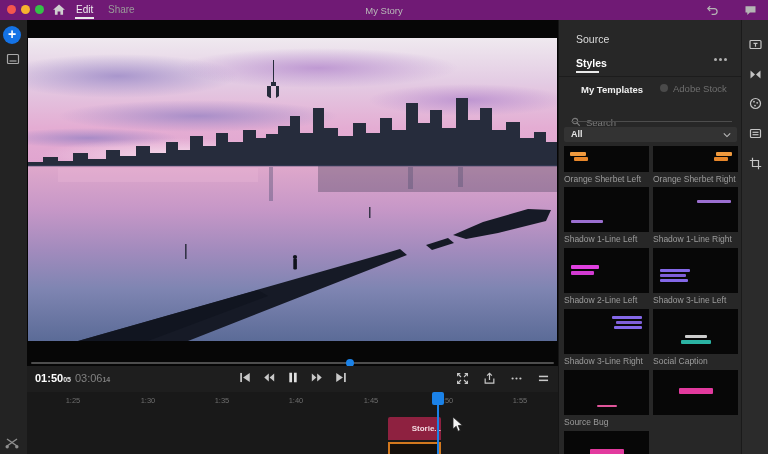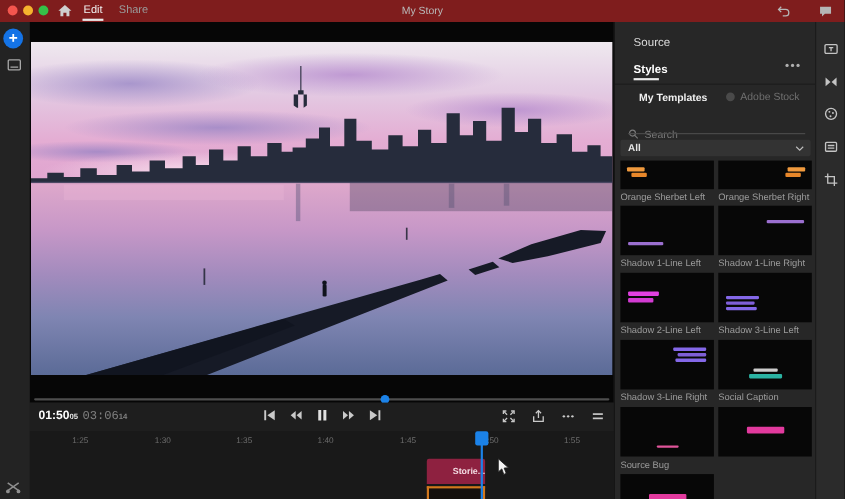--- a/index.html
+++ b/index.html
@@ -3,21 +3,21 @@
 <meta charset="utf-8">
 <style>
   * { margin:0; padding:0; box-sizing:border-box; }
   html,body { background:#000; }
   #app {
     position:relative; width:768px; height:454px; overflow:hidden;
     background:#1a1a1a; font-family:"Liberation Sans", sans-serif;
     -webkit-font-smoothing:antialiased;
   }
   
-  .topbar { position:absolute; left:0; top:0; width:768px; height:20px; background:#7f1d1d; z-index:30; }
+  .topbar { position:absolute; left:0; top:0; width:768px; height:20px; background:#701a75; z-index:30; }
   .tlight { position:absolute; top:5px; width:9px; height:9px; border-radius:50%; }
   .tl-red { left:7px;  background:#f4564e; }
   .tl-yellow { left:21px; background:#f6b32e; }
   .tl-green { left:35px; background:#35c148; }
   .home-btn { position:absolute; left:52px; top:3px; width:14px; height:14px; }
   .top-tab { position:absolute; top:4px; font-size:10px; color:#9a9a9a; cursor:default; }
   .top-tab.active { color:#f0f0f0; }
   .tab-edit { left:76px; }
   .tab-edit::after { content:""; position:absolute; left:-1px; right:-1px; bottom:-4px; height:2px; background:#e9e9e9; }
   .tab-share { left:108px; }
@@ -33,21 +33,21 @@
   .scissors-btn { position:absolute; left:4px; top:416px; width:16px; height:14px; }
   
   .preview { position:absolute; left:27px; top:20px; width:531px; height:346px; background:#060606; }
   .video { position:absolute; left:1px; top:18px; width:529px; height:303px; overflow:hidden; }
   .scrubber { position:absolute; left:4px; right:4px; top:342px; height:2px; background:#4d4d4d; border-radius:1px; }
   .scrub-dot { position:absolute; left:315px; top:-3px; width:8px; height:8px; border-radius:50%; background:#1b82e8; }
   
   .transport { position:absolute; left:27px; top:366px; width:531px; height:26px; background:#1e1e1e; }
   .timecode { position:absolute; left:8px; top:6px; font-size:11px; color:#fff; font-weight:bold; white-space:nowrap; }
   .tc-frames { font-size:7px; font-weight:bold; color:#e6e6e6; }
-  .tc-dur { font-weight:normal; color:#808080; margin-left:4px;font-family:Liberation Mono, monospace; }
+  .tc-dur { font-weight:normal; color:#808080; margin-left:4px; }
   .tc-dur-frames { font-size:7px; color:#808080; }
   .transport-center { position:absolute; left:50%; top:5px; transform:translateX(-50%); display:flex; gap:11px; align-items:center; }
   .transport-right { position:absolute; right:8px; top:6px; display:flex; gap:14px; align-items:center; }
   .tbtn { width:13px; height:13px; display:block; }
   
   .timeline { position:absolute; left:27px; top:392px; width:531px; height:62px; background:#191919; }
   .tick { position:absolute; top:4px; transform:translateX(-50%); font-size:7.5px; color:#6d6d6d; }
   .playhead-head { position:absolute; left:405px; top:0; width:12px; height:13px; background:#1b82e8; border-radius:2px; z-index:6; }
   .playhead-stem { position:absolute; left:410px; top:11px; width:2px; height:51px; background:#1b82e8; z-index:5; }
   .clip { position:absolute; left:361px; top:25px; width:53px; z-index:4; }

